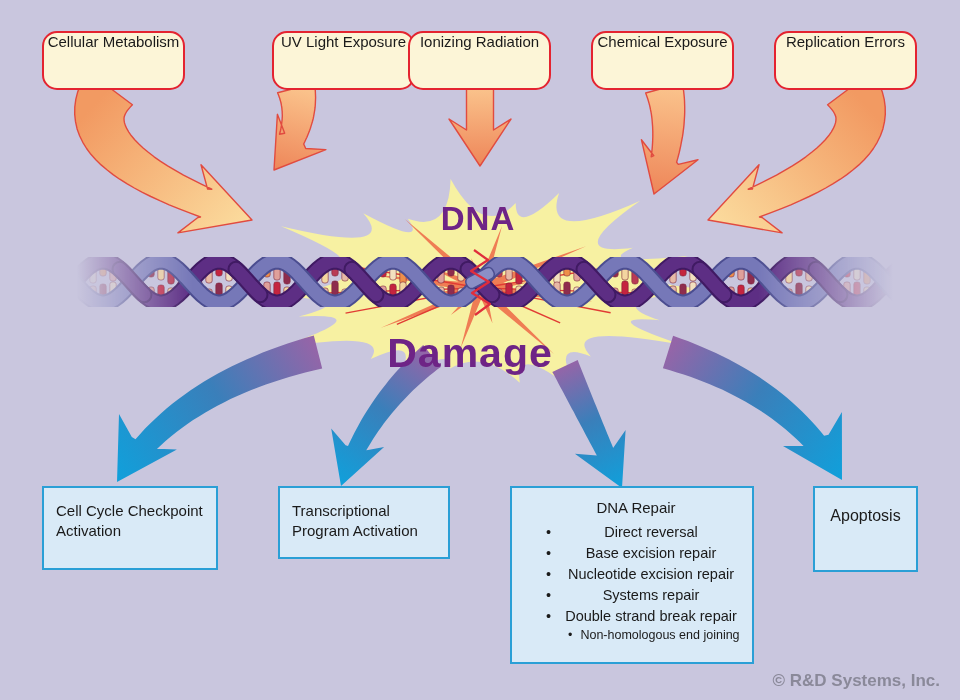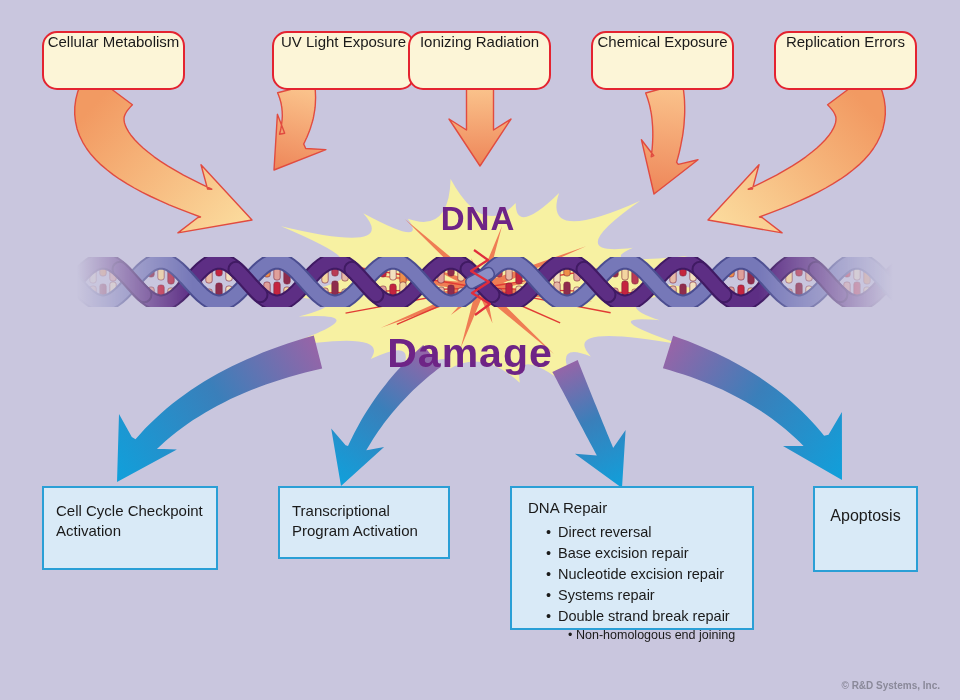--- a/index.html
+++ b/index.html
@@ -29,32 +29,32 @@
   #word-damage{left:340px;top:309px;width:260px;font-size:41px;margin-top:21px;}
 
   
   .resp{
     position:absolute;background:var(--resp-fill,#d9eaf7);
     border:2.5px solid var(--resp-border,#2a9fd6);
     box-sizing:border-box;color:var(--txt,#1a1a1a);font-size:15px;line-height:1.35;
   }
   #resp-cellcycle{left:42px;top:486px;width:176px;height:84px;padding:13px 10px 0 12px;}
   #resp-transcription{left:278px;top:486px;width:172px;height:73px;padding:13px 10px 0 12px;}
-  #resp-repair{left:510px;top:486px;width:244px;height:144px;padding:10px 8px 0 16px;}
+  #resp-repair{left:510px;top:486px;width:244px;height:178px;padding:10px 8px 0 16px;text-align:center;}
   #resp-apoptosis{left:813px;top:486px;width:105px;height:86px;text-align:center;padding-top:17px;font-size:16px;}
 
   #repair-list{list-style:none;margin:4px 0 0 0;padding:0;}
   #repair-list li{font-size:14.5px;line-height:21px;padding-left:30px;position:relative;}
   #repair-list li::before{content:"\2022";position:absolute;left:18px;}
   #repair-list li.sub{font-size:12.5px;line-height:17.5px;padding-left:48px;}
   #repair-list li.sub::before{left:40px;}
 
   #credit{
     position:absolute;right:20px;bottom:9px;
-    font-size:10px;font-weight:bold;color:var(--credit,#8a8999);text-align:center;
+    font-size:17px;font-weight:bold;color:var(--credit,#8a8999);text-align:center;
   }
 </style>
 </head>
 <body>
 
 <div id="stage">
 
   <svg id="scene" width="960" height="700" viewBox="0 0 960 700">
     <defs id="svg-defs">
       <linearGradient id="fadeG" gradientUnits="userSpaceOnUse" x1="0" y1="0" x2="960" y2="0">

